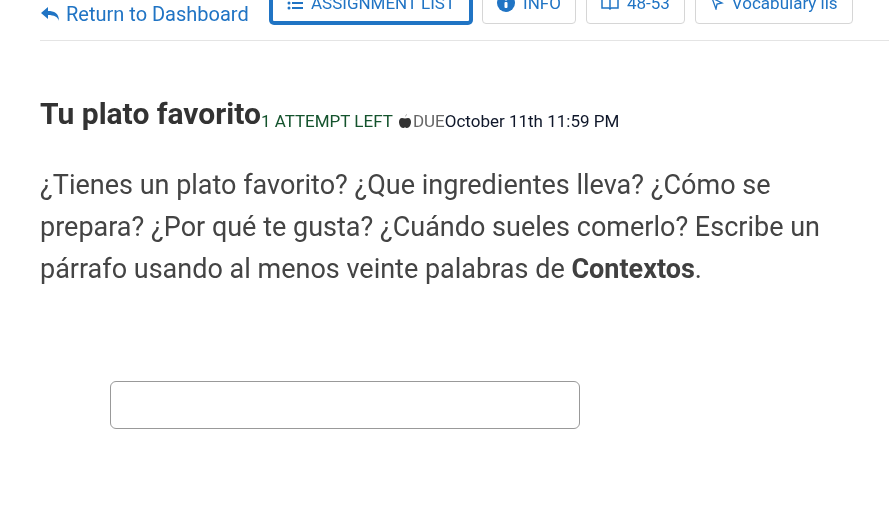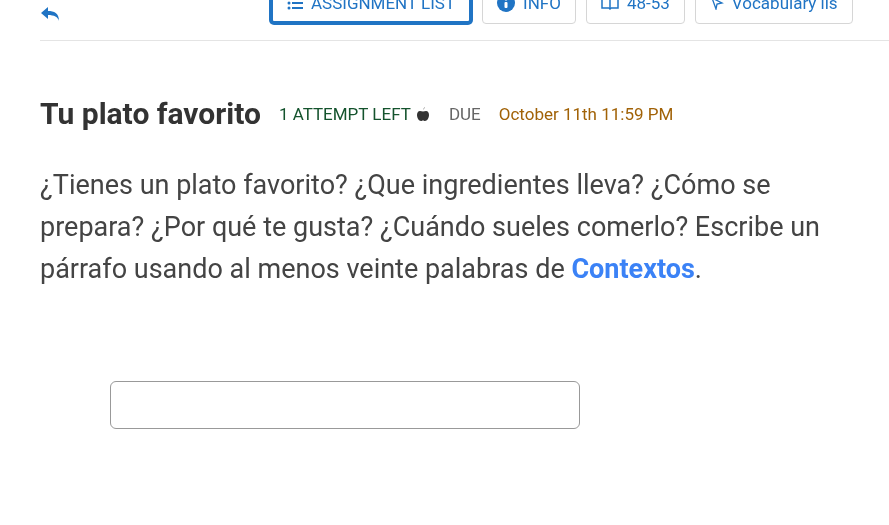--- a/index.html
+++ b/index.html
@@ -68,22 +68,22 @@
       right: 0;
       top: 40px;
       height: 1px;
       background: #e4e4e4;
     }
     .content {
       padding: 68px 40px 0 40px;
     }
     .title-row {
       display: flex;
-      align-items: center;
-      gap: 18px;
+      align-items: flex-end;
+      gap: 0;
       flex-wrap: wrap;
     }
     .assignment-title {
       font-size: 30px;
       font-weight: 700;
       color: #333;
     }
     .attempts {
       font-size: 17px;
       color: #14532d;
@@ -91,32 +91,32 @@
       align-items: center;
       gap: 4px;
     }
     .due-label {
       font-size: 17px;
       color: #666;
       margin-left: 0;
     }
     .due-date {
       font-size: 17px;
-      color: #a16207;
+      color: #0f172a;
     }
     .prompt-text {
       margin-top: 34px;
       font-size: 27px;
       line-height: 1.55;
       color: #444;
       font-weight: 400;
     }
     .prompt-text .bold {
       font-weight: 700;
-      color: #3b82f6;
+      color: #404040;
     }
     .answer-box {
       margin-top: 90px;
       margin-left: 70px;
       width: 470px;
       height: 48px;
       border: 1px solid #999;
       border-radius: 6px;
       padding: 8px 12px;
       font-size: 16px;
@@ -127,20 +127,21 @@
 </head>
 <body>
 
 <div class="topbar">
   <div class="return-link">
     <span class="icon-svg">
       <svg width="20" height="16" viewBox="0 0 20 16" fill="none">
         <path d="M8 1 L1 7 L8 13 L8 9 C14 9 18 11 19 15 C19 7 14 5 8 5 Z" fill="#2074c4"></path>
       </svg>
     </span>
+    <span>Return to Dashboard</span>
   </div>
 
   <div class="nav-buttons">
     <div class="nav-btn active">
       <span class="icon-svg">
         <svg width="16" height="14" viewBox="0 0 16 14">
           <circle cx="2" cy="2" r="1.5" fill="#2074c4"></circle>
           <rect x="5" y="1" width="11" height="2" fill="#2074c4"></rect>
           <circle cx="2" cy="7" r="1.5" fill="#2074c4"></circle>
           <rect x="5" y="6" width="11" height="2" fill="#2074c4"></rect>

